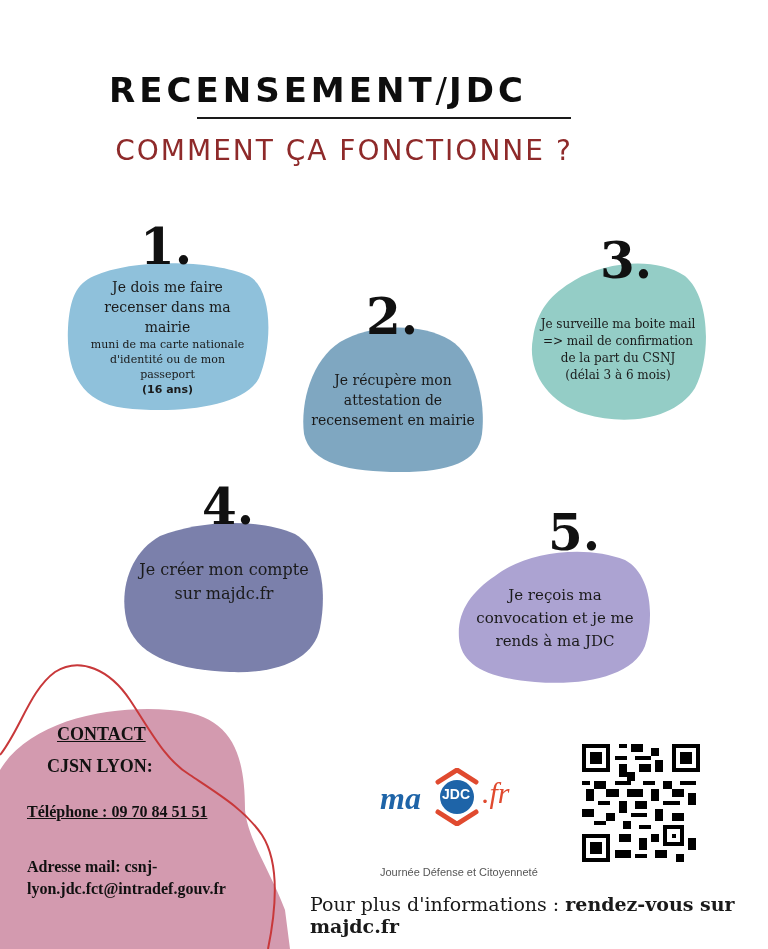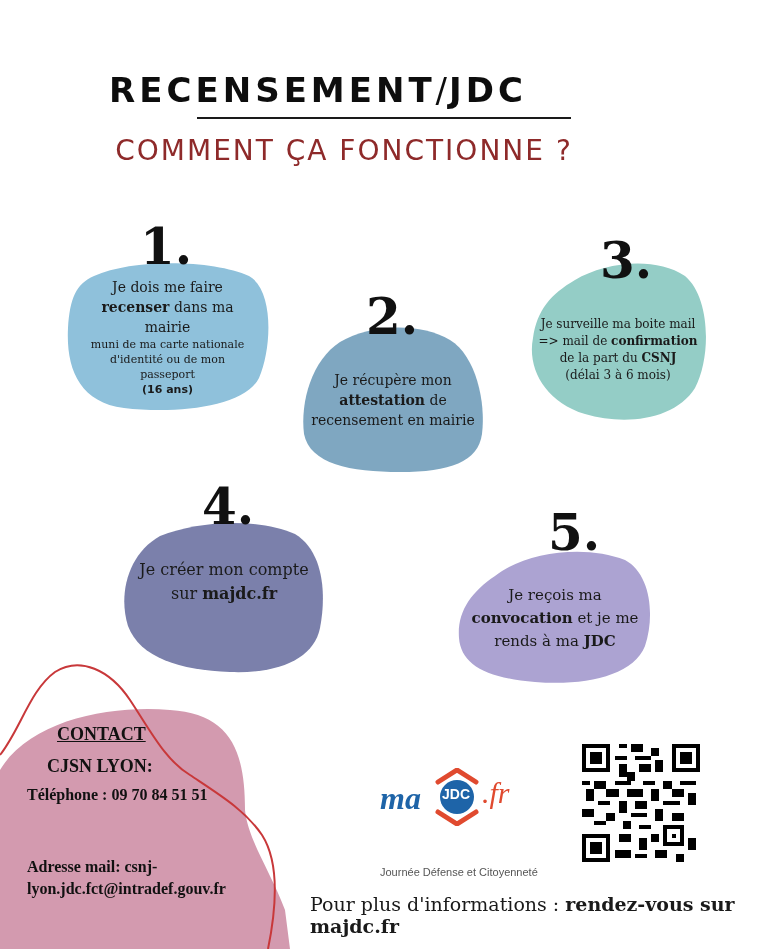--- a/index.html
+++ b/index.html
@@ -8,21 +8,21 @@
   .abs { position:absolute; }
   .title { left:0; width:636px; top:70px; text-align:center; font-family:"DejaVu Sans", sans-serif;
            font-weight:bold; font-size:34px; letter-spacing:4px; color:#0d0d0d; }
   .title .slash { font-weight:normal; letter-spacing:2px; }
   .rule { left:197px; top:117px; width:374px; height:2px; background:#1a1a1a; }
   .subtitle { left:0; width:688px; top:134px; text-align:center; font-family:"DejaVu Sans", sans-serif;
               font-size:28px; letter-spacing:2px; color:#8e2a2a; }
   .blob { position:absolute; }
   .num { position:absolute; font-family:"DejaVu Serif", serif; font-weight:bold; font-size:50px; color:#111; line-height:1; }
   .btext { position:absolute; text-align:center; font-family:"DejaVu Serif", serif; color:#1a1a1a; }
-  .btext b { font-weight:bold; }
+  .btext b { font-weight:normal; }
   .contact { font-family:"Liberation Serif", serif; font-weight:bold; color:#111; }
   .footer { left:310px; top:893px; font-size:19px; font-family:"DejaVu Serif", serif; }
   .logo-sub { font-family:"Liberation Sans", sans-serif; font-size:11px; color:#555; letter-spacing:0; }
 </style>
 </head>
 <body>
 
 <div class="abs title">
   <span>RECENSEMENT</span><span class="slash">/</span><span>JDC</span>
 </div>
@@ -85,21 +85,21 @@
 
 <svg class="blob" style="left:0;top:700px" width="290" height="249" viewBox="0 0 290 249">
   <path d="M0 70 C30 20 110 5 170 10 C230 14 245 50 245 110 C248 140 270 170 285 210 L290 249 L0 249 Z" fill="#d39aaf"></path>
 </svg>
 <svg class="blob" style="left:0;top:660px" width="300" height="289" viewBox="0 0 300 289">
   <path d="M0 95 C20 70 30 30 55 12 C80 -4 110 10 130 40 C150 70 165 100 190 115 C220 135 245 150 262 175 C278 200 278 240 268 289" fill="none" stroke="#c8383a" stroke-width="2"></path>
 </svg>
 
 <div class="abs contact" style="left:57px;top:724px;font-size:18px;text-decoration:underline;">CONTACT</div>
 <div class="abs contact" style="left:47px;top:756px;font-size:18px;">CJSN LYON:</div>
-<div class="abs contact" style="left:27px;top:786px;font-size:16px;">Téléphone : 09 70 84 51 51</div>
+<div class="abs contact" style="left:27px;top:803px;font-size:16px;text-decoration:underline;">Téléphone : 09 70 84 51 51</div>
 <div class="abs contact" style="left:27px;top:858px;font-size:16px;">Adresse mail: csnj-</div>
 <div class="abs contact" style="left:27px;top:880px;font-size:16px;">lyon.jdc.fct@intradef.gouv.fr</div>
 
 <div class="abs" style="left:378px;top:768px;width:160px;height:95px;">
   <svg style="position:absolute;left:52px;top:0" width="54" height="58" viewBox="0 0 54 58">
     <path d="M8 14 L27 2 L46 14" fill="none" stroke="#e04a2f" stroke-width="5" stroke-linecap="round"></path>
     <path d="M8 44 L27 56 L46 44" fill="none" stroke="#e04a2f" stroke-width="5" stroke-linecap="round"></path>
     <ellipse cx="27" cy="29" rx="17" ry="17" fill="#1e64a8"></ellipse>
   </svg>
   <div style="position:absolute;left:64px;top:18px;font-family:'Liberation Sans',sans-serif;font-weight:bold;font-size:14px;color:#fff;">JDC</div>

